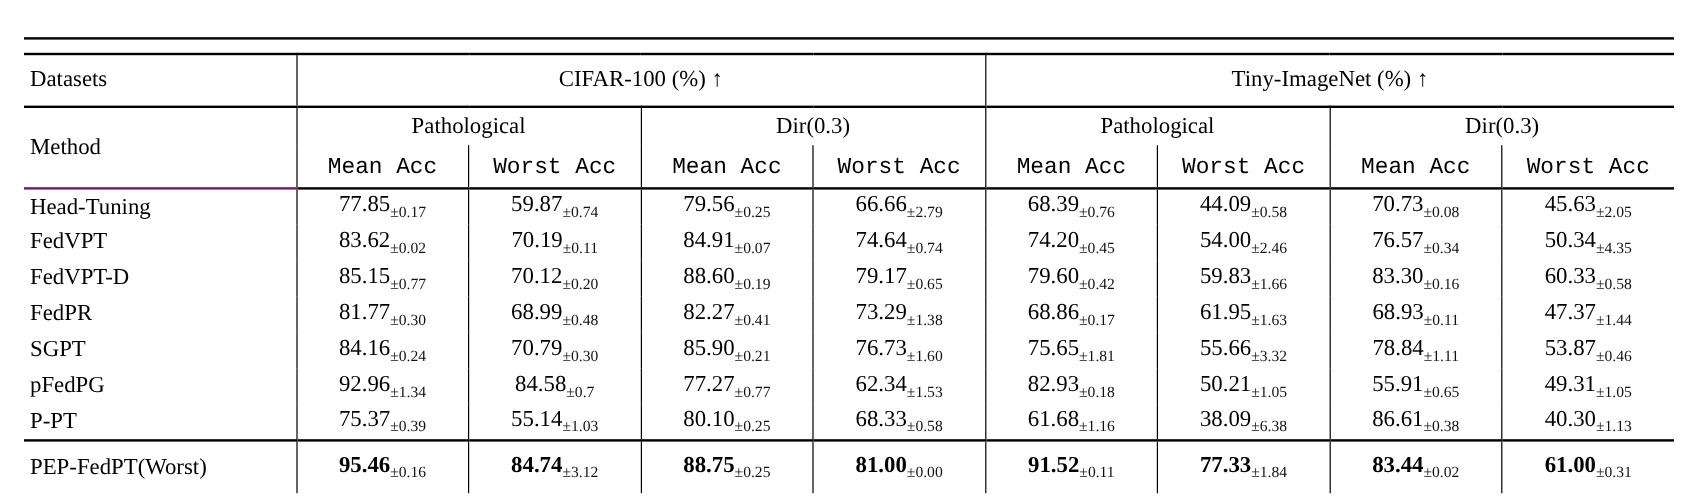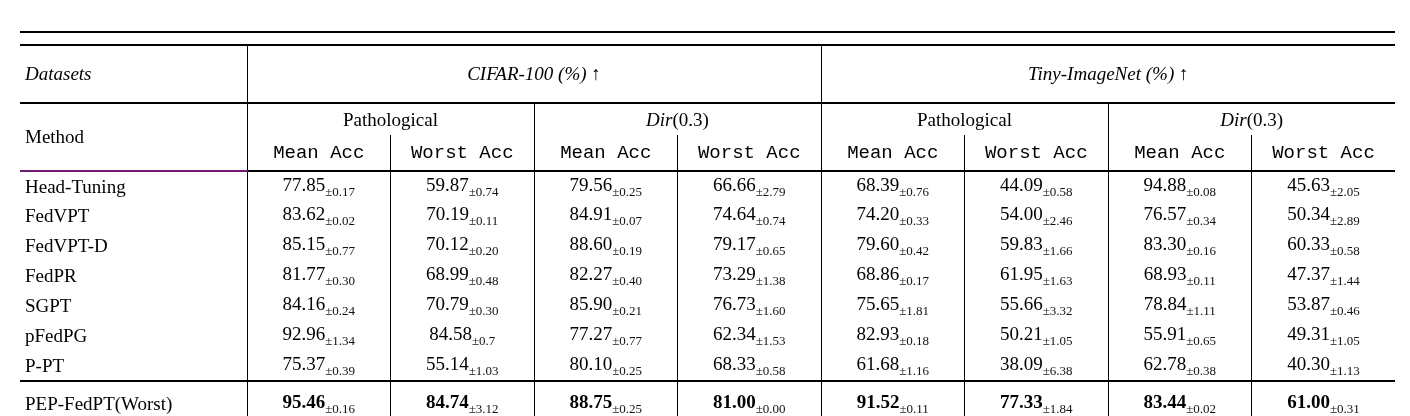--- a/index.html
+++ b/index.html
@@ -37,30 +37,30 @@
     padding: 0;
     text-align: center;
     vertical-align: middle;
     white-space: nowrap;
   }
   .left {
     text-align: left;
     padding-left: 5px;
   }
   .bl { border-left: 1.5px solid #000; }
-  tr.r-datasets { height: 58px; font-style: italic; }
+  tr.r-datasets { height: 44px; }
   tr.r-datasets th { border-bottom: 2px solid #000; }
   tr.r-group { height: 32px; }
   tr.r-metric { height: 36px; font-family: Liberation Mono, monospace; }
   tr.r-metric th { border-bottom: 2px solid #000; }
   th.bb2 { border-bottom: 2px solid #701a75; }
   tbody tr { height: 30px; }
   tfoot tr { height: 44px; }
   tfoot td { border-top: 2px solid #000; }
-  .it { font-style: italic; }
+  .it { }
   .num { font-size: 19px; }
   .sub {
     font-size: 13px;
     vertical-align: -4.5px;
     color: #111111;
   }
   .bold .num { font-weight: bold; }
 </style>
 </head>
 <body>
@@ -105,50 +105,50 @@
     </thead>
     <tbody>
         <tr>
           <td class="left">Head-Tuning</td>
           <td class="bl"><span class="num">77.85</span><span class="sub">±0.17</span></td>
           <td class="bl"><span class="num">59.87</span><span class="sub">±0.74</span></td>
           <td class="bl"><span class="num">79.56</span><span class="sub">±0.25</span></td>
           <td class="bl"><span class="num">66.66</span><span class="sub">±2.79</span></td>
           <td class="bl"><span class="num">68.39</span><span class="sub">±0.76</span></td>
           <td class="bl"><span class="num">44.09</span><span class="sub">±0.58</span></td>
-          <td class="bl"><span class="num">94.88</span><span class="sub">±0.08</span></td>
+          <td class="bl"><span class="num">70.73</span><span class="sub">±0.08</span></td>
           <td class="bl"><span class="num">45.63</span><span class="sub">±2.05</span></td>
         </tr>
         <tr>
           <td class="left">FedVPT</td>
           <td class="bl"><span class="num">83.62</span><span class="sub">±0.02</span></td>
           <td class="bl"><span class="num">70.19</span><span class="sub">±0.11</span></td>
           <td class="bl"><span class="num">84.91</span><span class="sub">±0.07</span></td>
           <td class="bl"><span class="num">74.64</span><span class="sub">±0.74</span></td>
-          <td class="bl"><span class="num">74.20</span><span class="sub">±0.33</span></td>
+          <td class="bl"><span class="num">74.20</span><span class="sub">±0.45</span></td>
           <td class="bl"><span class="num">54.00</span><span class="sub">±2.46</span></td>
           <td class="bl"><span class="num">76.57</span><span class="sub">±0.34</span></td>
-          <td class="bl"><span class="num">50.34</span><span class="sub">±2.89</span></td>
+          <td class="bl"><span class="num">50.34</span><span class="sub">±4.35</span></td>
         </tr>
         <tr>
           <td class="left">FedVPT-D</td>
           <td class="bl"><span class="num">85.15</span><span class="sub">±0.77</span></td>
           <td class="bl"><span class="num">70.12</span><span class="sub">±0.20</span></td>
           <td class="bl"><span class="num">88.60</span><span class="sub">±0.19</span></td>
           <td class="bl"><span class="num">79.17</span><span class="sub">±0.65</span></td>
           <td class="bl"><span class="num">79.60</span><span class="sub">±0.42</span></td>
           <td class="bl"><span class="num">59.83</span><span class="sub">±1.66</span></td>
           <td class="bl"><span class="num">83.30</span><span class="sub">±0.16</span></td>
           <td class="bl"><span class="num">60.33</span><span class="sub">±0.58</span></td>
         </tr>
         <tr>
           <td class="left">FedPR</td>
           <td class="bl"><span class="num">81.77</span><span class="sub">±0.30</span></td>
           <td class="bl"><span class="num">68.99</span><span class="sub">±0.48</span></td>
-          <td class="bl"><span class="num">82.27</span><span class="sub">±0.40</span></td>
+          <td class="bl"><span class="num">82.27</span><span class="sub">±0.41</span></td>
           <td class="bl"><span class="num">73.29</span><span class="sub">±1.38</span></td>
           <td class="bl"><span class="num">68.86</span><span class="sub">±0.17</span></td>
           <td class="bl"><span class="num">61.95</span><span class="sub">±1.63</span></td>
           <td class="bl"><span class="num">68.93</span><span class="sub">±0.11</span></td>
           <td class="bl"><span class="num">47.37</span><span class="sub">±1.44</span></td>
         </tr>
         <tr>
           <td class="left">SGPT</td>
           <td class="bl"><span class="num">84.16</span><span class="sub">±0.24</span></td>
           <td class="bl"><span class="num">70.79</span><span class="sub">±0.30</span></td>
@@ -171,21 +171,21 @@
           <td class="bl"><span class="num">49.31</span><span class="sub">±1.05</span></td>
         </tr>
         <tr>
           <td class="left">P-PT</td>
           <td class="bl"><span class="num">75.37</span><span class="sub">±0.39</span></td>
           <td class="bl"><span class="num">55.14</span><span class="sub">±1.03</span></td>
           <td class="bl"><span class="num">80.10</span><span class="sub">±0.25</span></td>
           <td class="bl"><span class="num">68.33</span><span class="sub">±0.58</span></td>
           <td class="bl"><span class="num">61.68</span><span class="sub">±1.16</span></td>
           <td class="bl"><span class="num">38.09</span><span class="sub">±6.38</span></td>
-          <td class="bl"><span class="num">62.78</span><span class="sub">±0.38</span></td>
+          <td class="bl"><span class="num">86.61</span><span class="sub">±0.38</span></td>
           <td class="bl"><span class="num">40.30</span><span class="sub">±1.13</span></td>
         </tr>
       </tbody>
     <tfoot>
         <tr>
           <td class="left">PEP-FedPT(Worst)</td>
           <td class="bl bold"><span class="num">95.46</span><span class="sub">±0.16</span></td>
           <td class="bl bold"><span class="num">84.74</span><span class="sub">±3.12</span></td>
           <td class="bl bold"><span class="num">88.75</span><span class="sub">±0.25</span></td>
           <td class="bl bold"><span class="num">81.00</span><span class="sub">±0.00</span></td>

